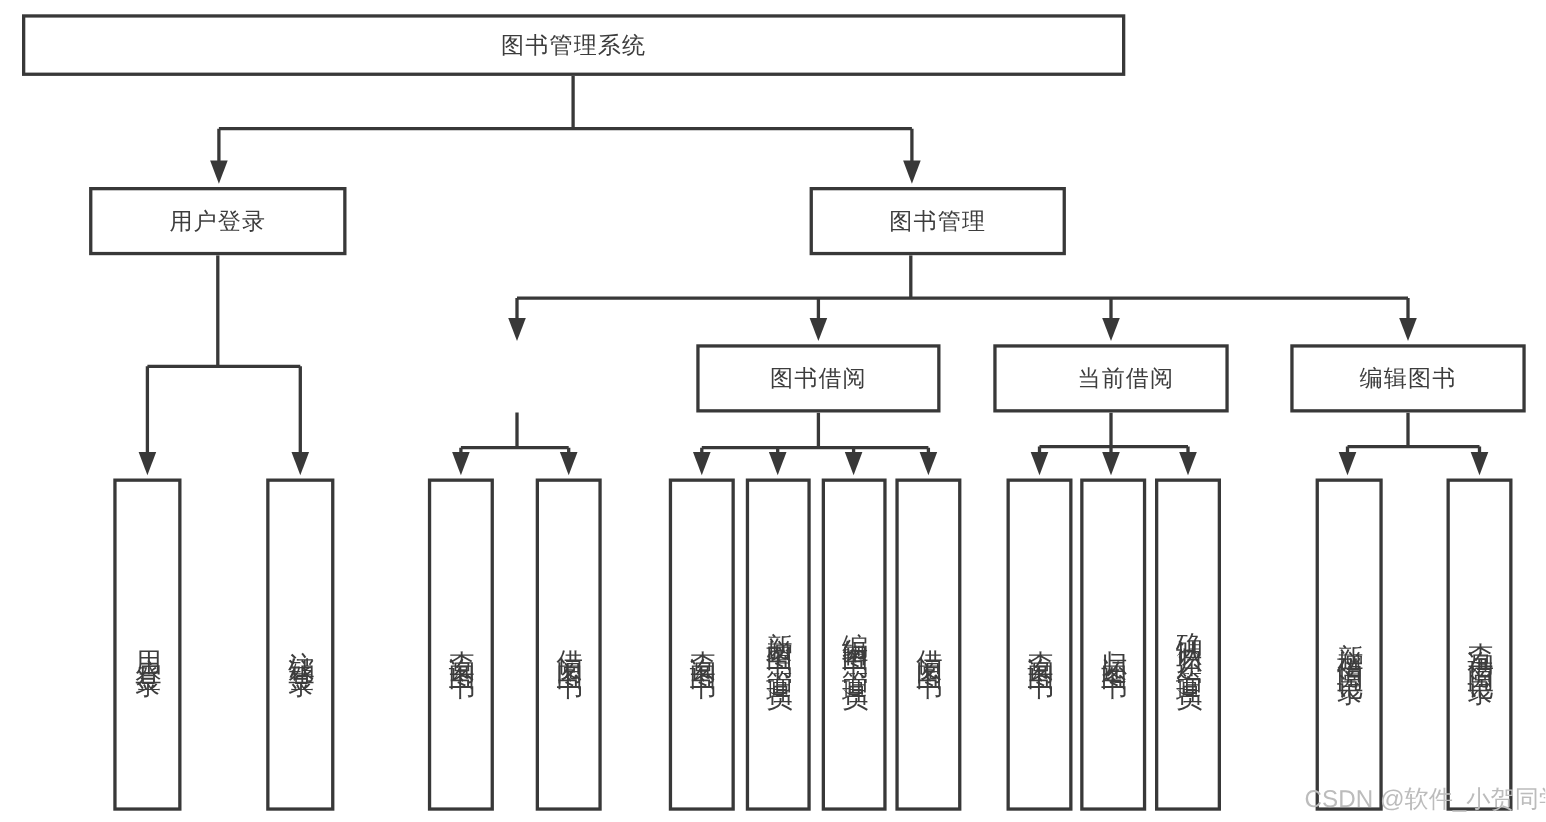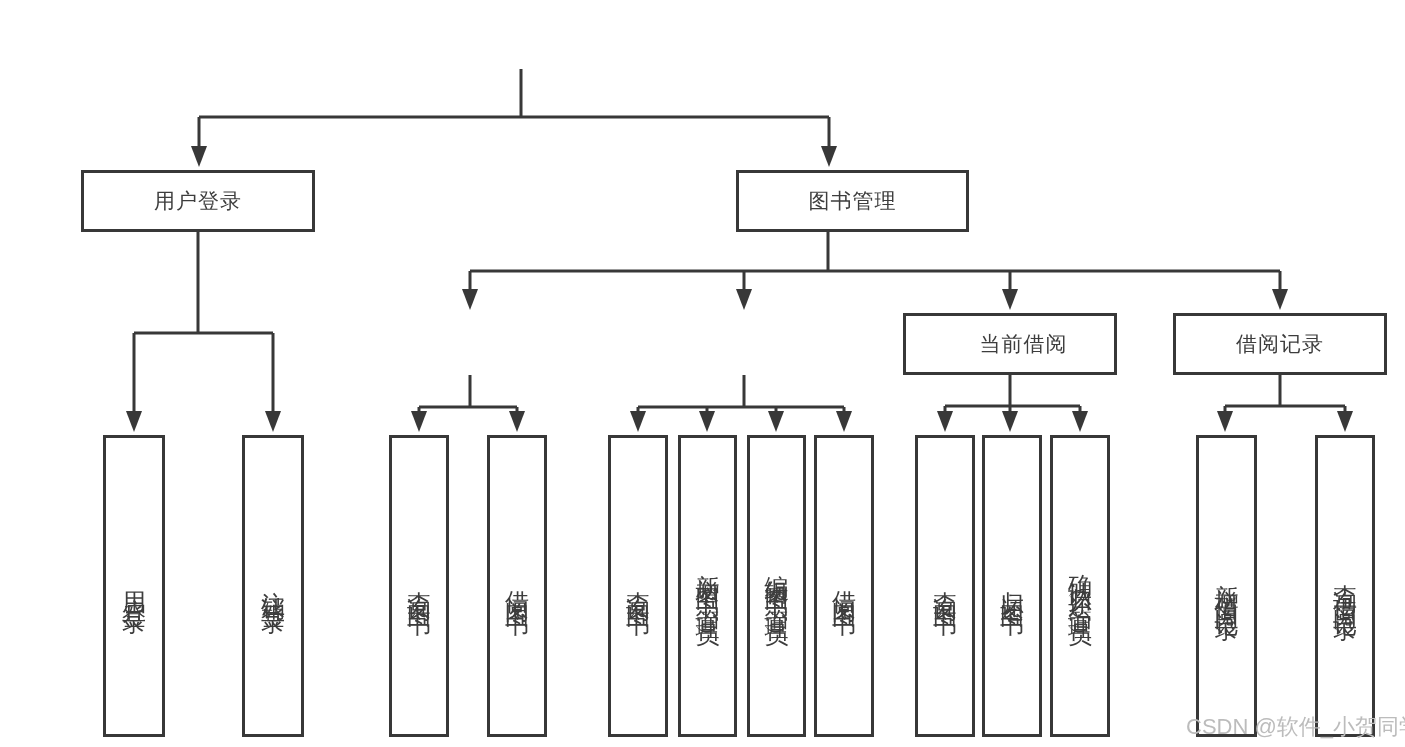--- a/index.html
+++ b/index.html
@@ -91,33 +91,39 @@
     <path d="M1010,375 V406 M945,406 H1080 M945,406 V414 M1010,406 V414 M1080,406 V414"></path>
     <polygon points="937,411 953,411 945,432"></polygon>
     <polygon points="1002,411 1018,411 1010,432"></polygon>
     <polygon points="1072,411 1088,411 1080,432"></polygon>
 
     <path d="M1280,375 V406 M1225,406 H1345 M1225,406 V414 M1345,406 V414"></path>
     <polygon points="1217,411 1233,411 1225,432"></polygon>
     <polygon points="1337,411 1353,411 1345,432"></polygon>
   </svg>
 
+  <div class="node" style="left:20px; top:13px; width:1003px; height:56px;">
+    <span class="hlabel">图书管理系统</span>
+  </div>
 
   <div class="node" style="left:81px; top:170px; width:234px; height:62px;">
     <span class="hlabel">用户登录</span>
   </div>
   <div class="node" style="left:736px; top:170px; width:233px; height:62px;">
     <span class="hlabel">图书管理</span>
   </div>
 
+  <div class="node" style="left:633px; top:313px; width:222px; height:62px;">
+    <span class="hlabel">图书借阅</span>
+  </div>
   <div class="node" style="left:903px; top:313px; width:214px; height:62px;padding-left:27px;">
     <span class="hlabel">当前借阅</span>
   </div>
   <div class="node" style="left:1173px; top:313px; width:214px; height:62px;">
-    <span class="hlabel">借阅记录</span>
+    <span class="hlabel">编辑图书</span>
   </div>
 
   <div class="node" style="left:103px; top:435px; width:62px; height:302px;">
     <span class="vlabel">用户登录</span>
   </div>
   <div class="node" style="left:242px; top:435px; width:62px; height:302px;">
     <span class="vlabel">注销登录</span>
   </div>
 
   <div class="node" style="left:389px; top:435px; width:60px; height:302px;">

